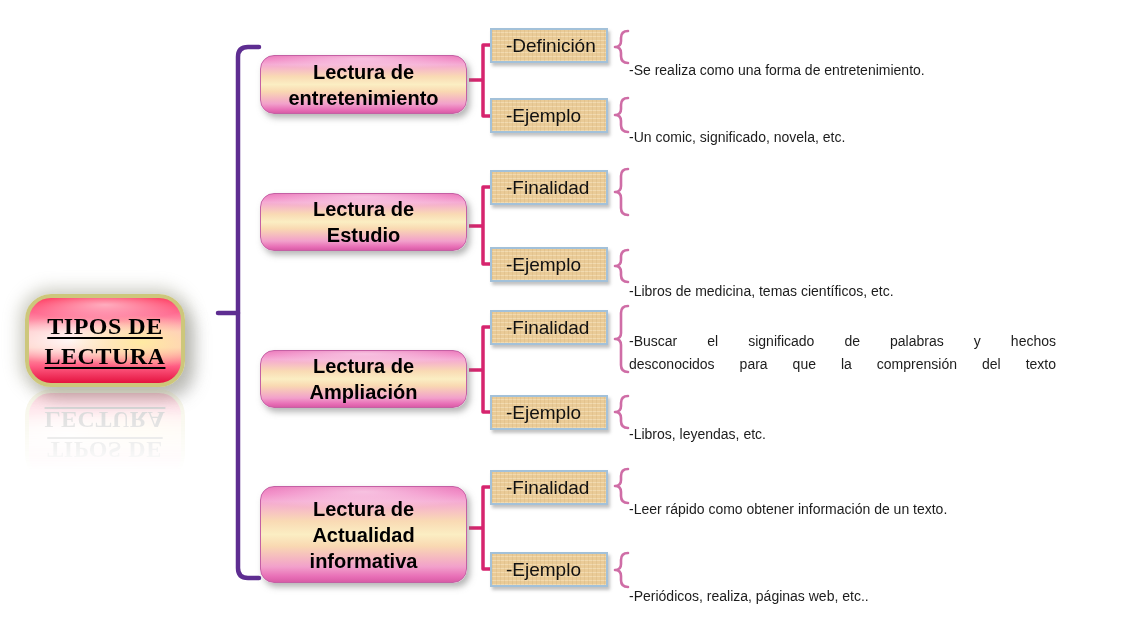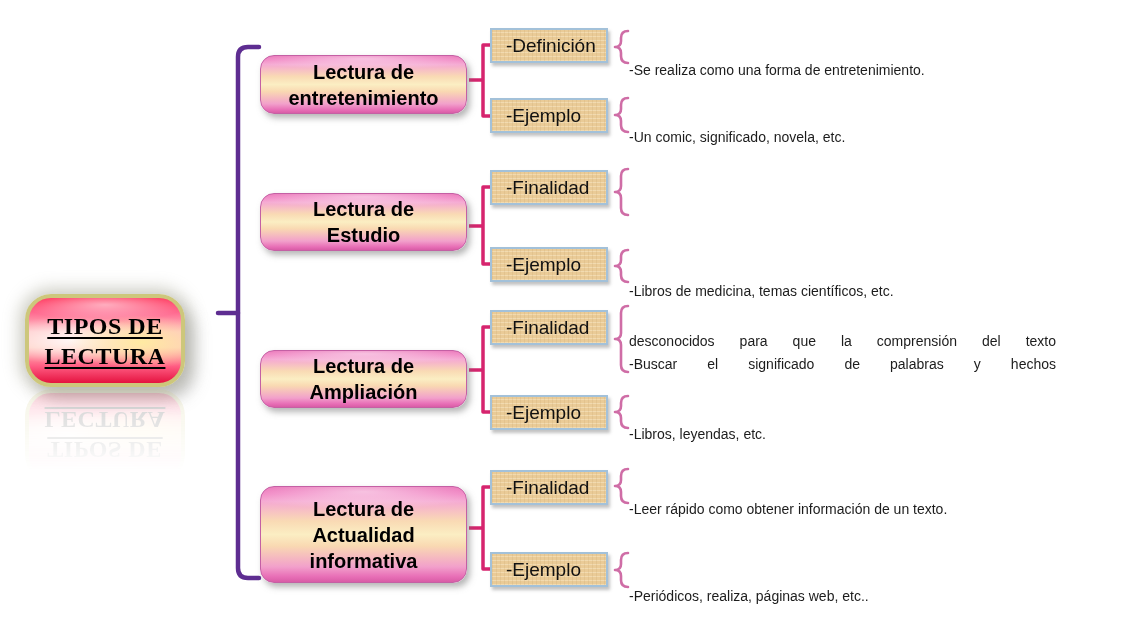--- a/index.html
+++ b/index.html
@@ -151,22 +151,22 @@
   <div class="desc" style="top:35px;">
     <div class="dline">-Se realiza como una forma de entretenimiento.</div>
   </div>
   <div class="desc" style="top:102px;">
     <div class="dline">-Un comic, significado, novela, etc.</div>
   </div>
   <div class="desc" style="top:256px;">
     <div class="dline">-Libros de medicina, temas científicos, etc.</div>
   </div>
   <div class="desc" style="top:306px;">
+    <div class="dline jline">-Buscar el significado de palabras y hechos</div>
     <div class="dline jline">desconocidos para que la comprensión del texto</div>
-    <div class="dline jline">-Buscar el significado de palabras y hechos</div>
   </div>
   <div class="desc" style="top:399px;">
     <div class="dline">-Libros, leyendas, etc.</div>
   </div>
   <div class="desc" style="top:474px;">
     <div class="dline">-Leer rápido como obtener información de un texto.</div>
   </div>
   <div class="desc" style="top:561px;">
     <div class="dline">-Periódicos, realiza, páginas web, etc..</div>
   </div>

